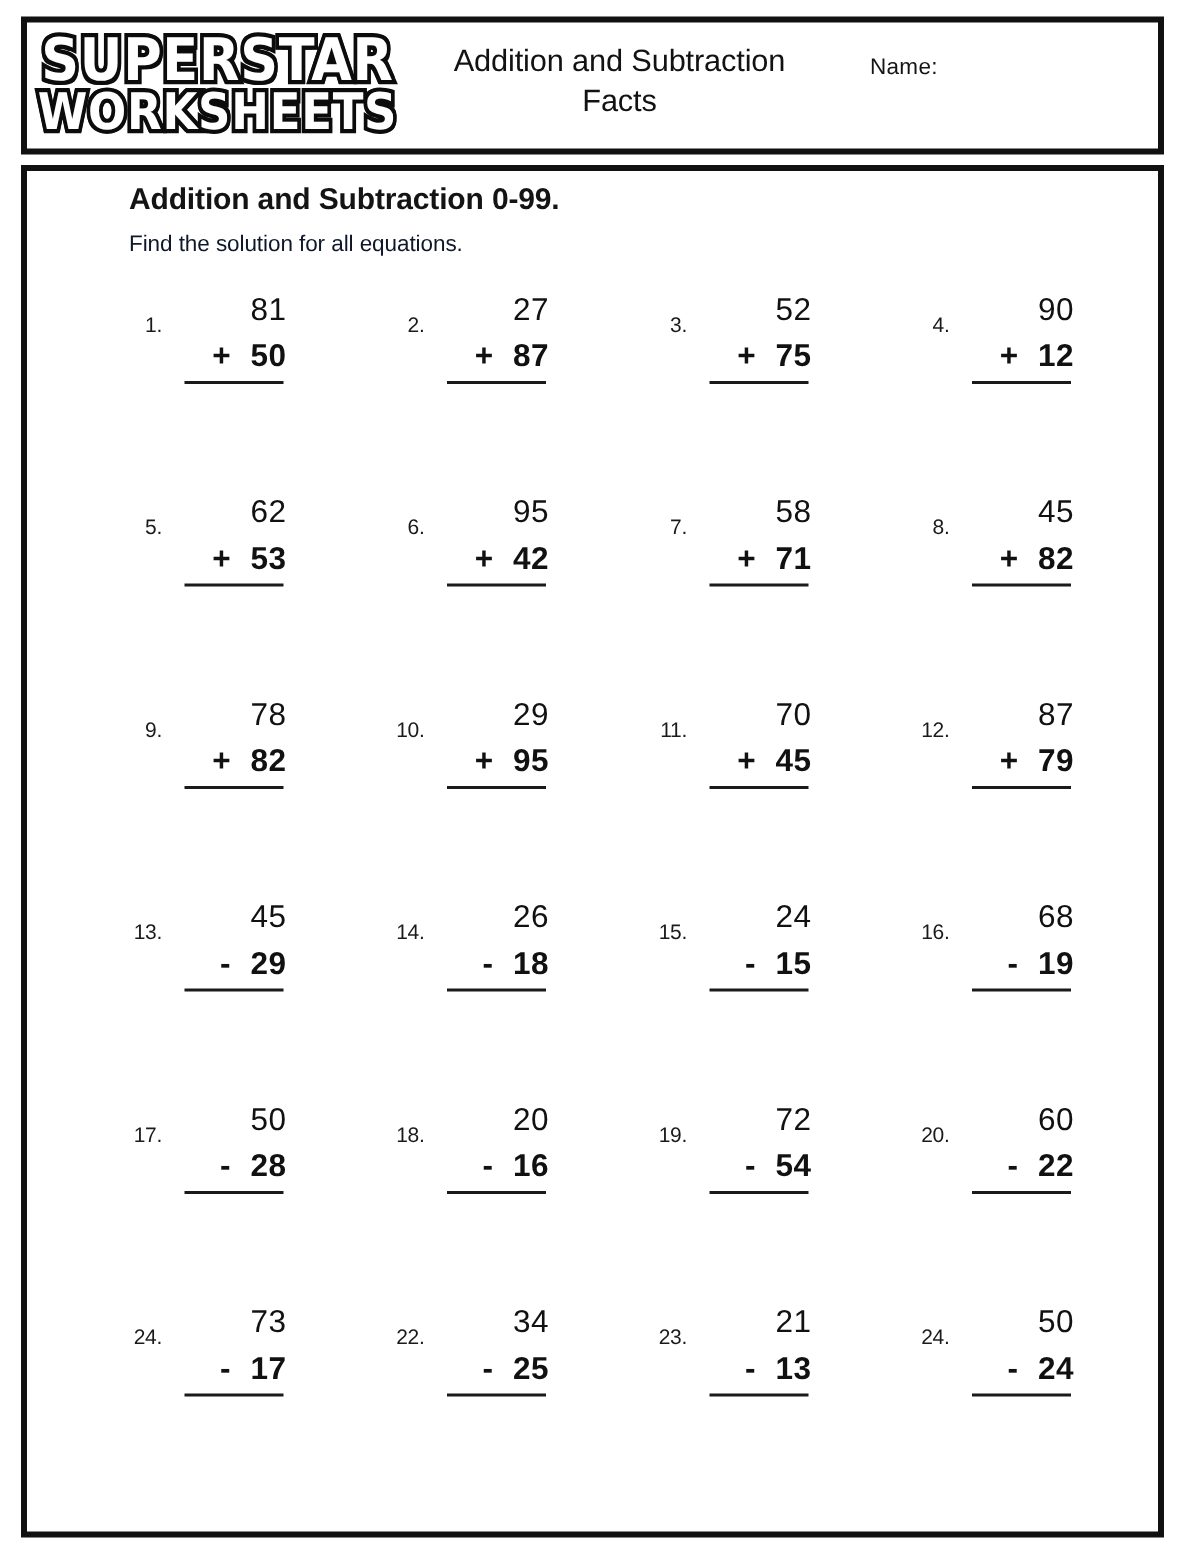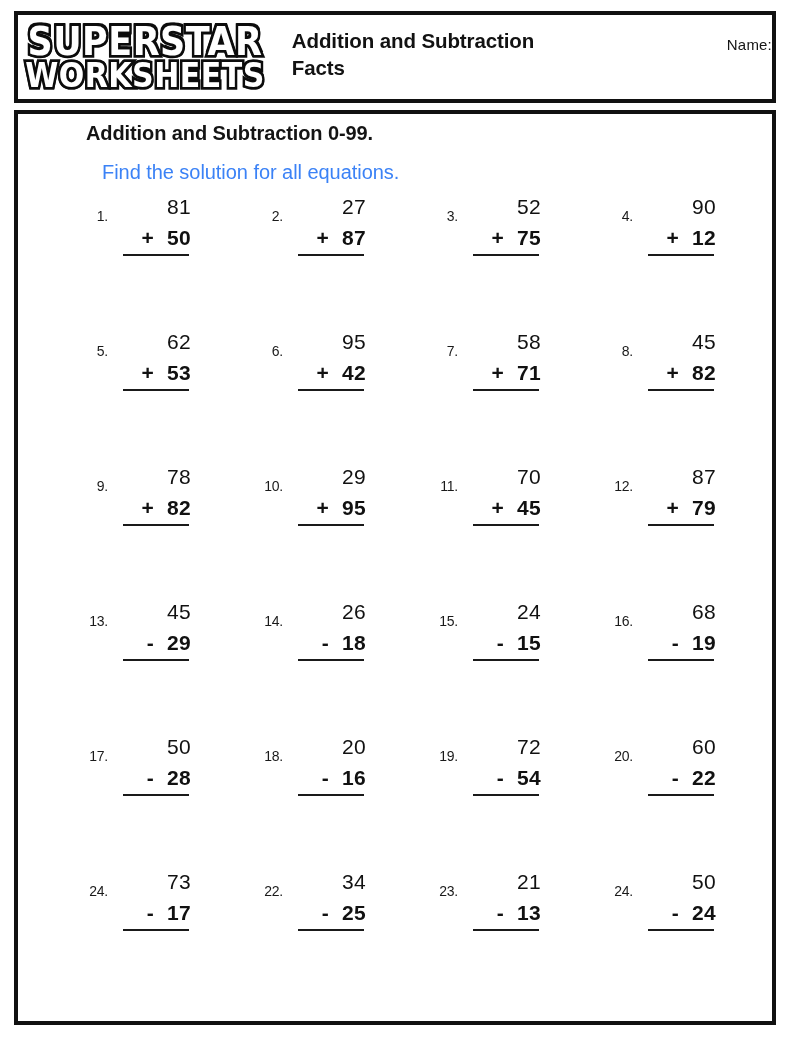--- a/index.html
+++ b/index.html
@@ -79,38 +79,39 @@
   .title-cell {
     flex: 0 0 290px;
     display: flex;
     align-items: center;
     justify-content: center;
     box-sizing: border-box;
     padding-bottom: 6px;
   }
   .sheet-title {
     font-size: 20.5px;
-    font-weight: bold;
+    font-weight: normal;
+    text-align: center;
     line-height: 1.34;
     color: #121212;
     letter-spacing: -0.1px;
   }
 
   .divider {
     flex: 0 0 0;
     width: 3px;
     background: #bfbfbf;
     margin: 14px 0 34px 0;
   }
 
   .name-cell {
     flex: 1 1 auto;
     display: flex;
     align-items: flex-start;
-    justify-content: flex-end;
+    justify-content: flex-start;
     padding: 21px 0 0 22px;
     box-sizing: border-box;
   }
   .name-label {
     font-size: 15px;
     color: #151515;
     letter-spacing: 0.2px;
   }
 
   
@@ -132,24 +133,24 @@
     width: 640px;
   }
   .inst-heading {
     font-size: 20px;
     font-weight: bold;
     color: #141414;
     letter-spacing: -0.1px;
     margin: 0 0 9px 0;
   }
   .inst-sub {
-    font-size: 20px;
-    color: #3b82f6;
+    font-size: 15px;
+    color: #0f172a;
     letter-spacing: -0.05px;
-    margin: 16px;
+    margin: 0;
   }
 
   
   .grid {
     position: absolute;
     left: 60px;
     top: 82px;
     width: 680px;
     display: grid;
     grid-template-columns: repeat(4, 175px);

